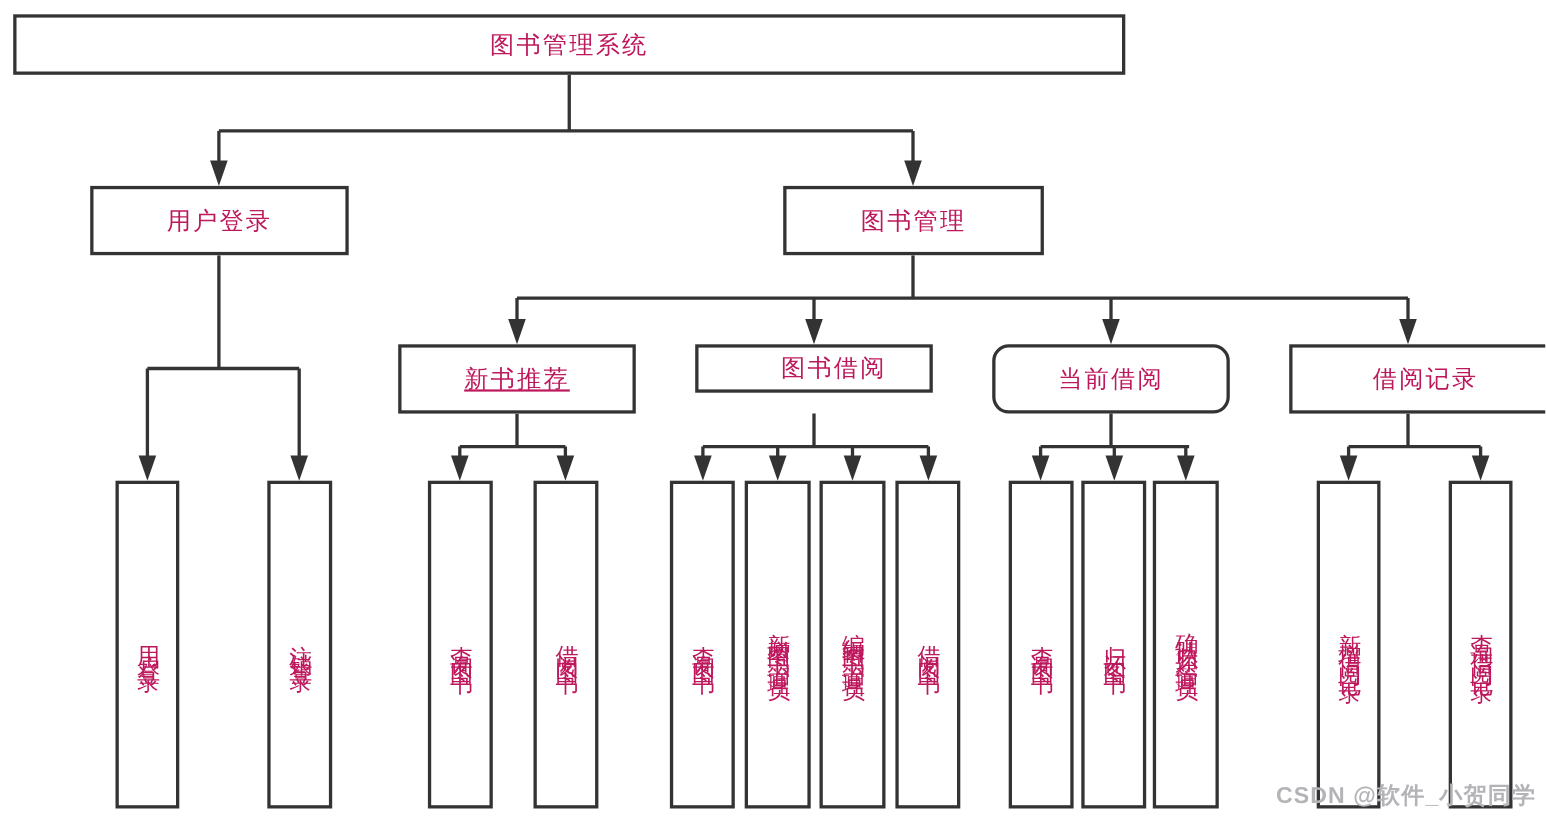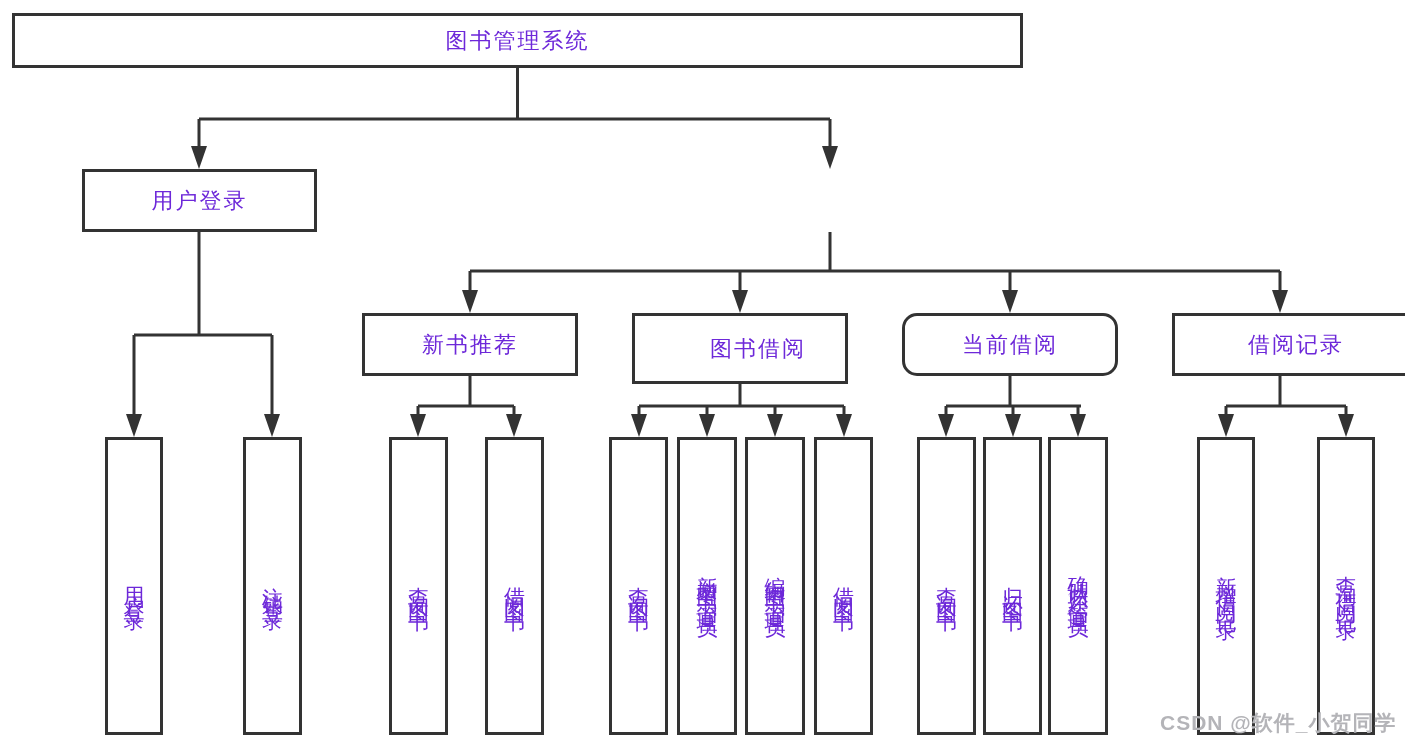--- a/index.html
+++ b/index.html
@@ -9,21 +9,21 @@
     background:#ffffff;
     font-family:"Liberation Sans", sans-serif;
     overflow:hidden;
   }
   .wires{position:absolute;left:0;top:0;width:1405px;height:747px;}
   .node{
     position:absolute;
     box-sizing:border-box;
     background:#ffffff;
     border:3px solid #333333;
-    color:#6d28d9;
+    color:#be185d;
     display:flex;align-items:center;justify-content:center;
     white-space:nowrap;
   }
   .node.h{font-size:22px;letter-spacing:2px;}
   .node.v{
     writing-mode:vertical-rl;
     text-orientation:mixed;
     font-size:21px;
     letter-spacing:8px;
     white-space:normal;
@@ -67,23 +67,24 @@
       <polygon points="1005,414 1021,414 1013,437" fill="#333333"></polygon>
       <polygon points="1070,414 1086,414 1078,437" fill="#333333"></polygon>
       <path d="M1280 376 L1280 406 M1226 406 L1346 406 M1226 406 L1226 418 M1346 406 L1346 418" stroke="#333333" stroke-width="3" fill="none"></path>
       <polygon points="1218,414 1234,414 1226,437" fill="#333333"></polygon>
       <polygon points="1338,414 1354,414 1346,437" fill="#333333"></polygon>
     </svg>
 
   <div class="node h" style="left:12px;top:13px;width:1011px;height:55px;">图书管理系统</div>
 
   <div class="node h" style="left:82px;top:169px;width:235px;height:63px;">用户登录</div>
+  <div class="node h" style="left:712px;top:169px;width:237px;height:63px;">图书管理</div>
 
-  <div class="node h" style="left:362px;top:313px;width:216px;height:63px;">新书推荐</div>
-  <div class="node h" style="left:632px;top:313px;width:216px;height:71px;padding-left:36px;">图书借阅</div>
+  <div class="node h" style="left:362px;top:313px;width:216px;height:63px;text-decoration:underline;">新书推荐</div>
+  <div class="node h" style="left:632px;top:313px;width:216px;height:44px;padding-left:36px;">图书借阅</div>
   <div class="node h" style="left:902px;top:313px;width:216px;height:63px;border-radius:15px;">当前借阅</div>
   <div class="node h" style="left:1172px;top:313px;width:248px;height:63px;">借阅记录</div>
 
   <div class="node v" style="left:105px;top:437px;width:58px;height:298px;">用户登录</div>
   <div class="node v" style="left:243px;top:437px;width:59px;height:298px;">注销登录</div>
 
   <div class="node v" style="left:389px;top:437px;width:59px;height:298px;">查询图书</div>
   <div class="node v" style="left:485px;top:437px;width:59px;height:298px;">借阅图书</div>
 
   <div class="node v" style="left:609px;top:437px;width:59px;height:298px;">查询图书</div>

